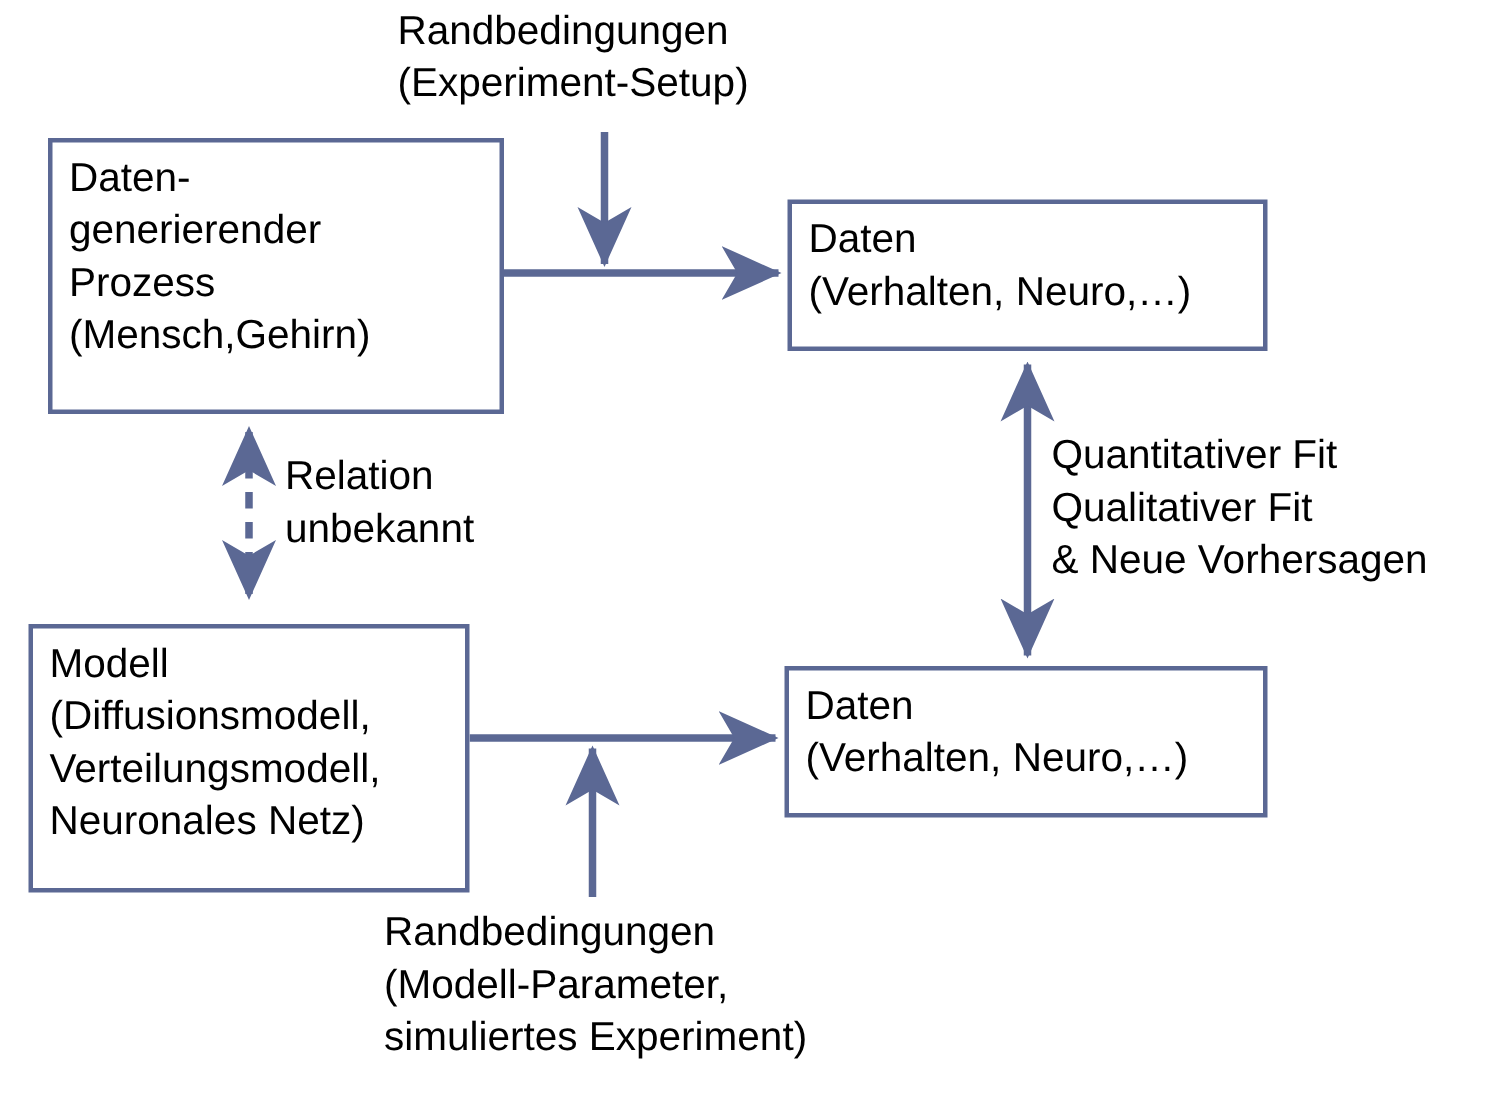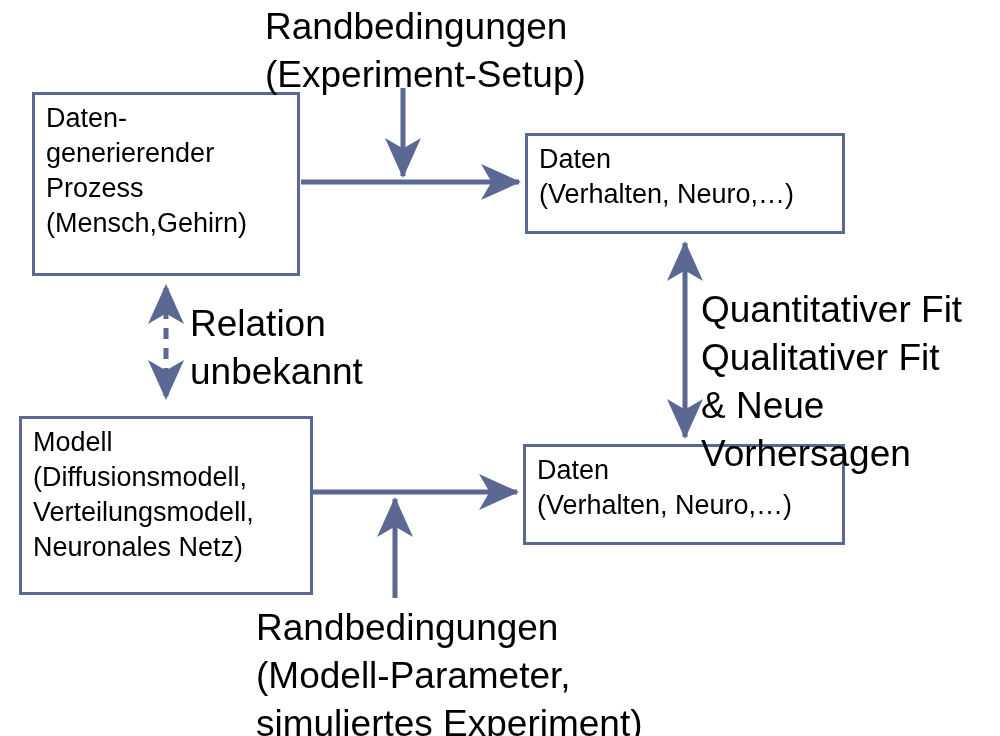--- a/index.html
+++ b/index.html
@@ -29,21 +29,21 @@
     top: 6px;
     right: 2px;
     font-size: 27px;
     line-height: 1.30;
     white-space: pre-line;
     color: #000000;
   }
 
   .free-text {
     position: absolute;
-    font-size: 37px;
+    font-size: 27px;
     line-height: 1.30;
     white-space: pre-line;
     color: #000000;
   }
 
   .svg-layer {
     position: absolute;
     left: 0;
     top: 0;
     width: 1000px;
@@ -90,21 +90,21 @@
 
     <g>
       <line x1="313" y1="492" x2="517" y2="492" stroke="#5b6894" stroke-width="5" marker-end="url(#arrowEnd)"></line>
     </g>
 
     <g>
       <line x1="395" y1="598" x2="395" y2="499" stroke="#5b6894" stroke-width="5" marker-end="url(#arrowEnd)"></line>
     </g>
   </svg>
 
-  <div class="node-box" style="left:32px; top:92px; width:268px; height:184px;">
+  <div class="node-box" style="left:32px; top:92px; width:304px; height:184px;">
     <div class="box-text">Daten-
 generierender
 Prozess
 (Mensch,Gehirn)</div>
   </div>
 
   <div class="node-box" style="left:525px; top:133px; width:320px; height:101px;">
     <div class="box-text">Daten
 (Verhalten, Neuro,…)</div>
   </div>

